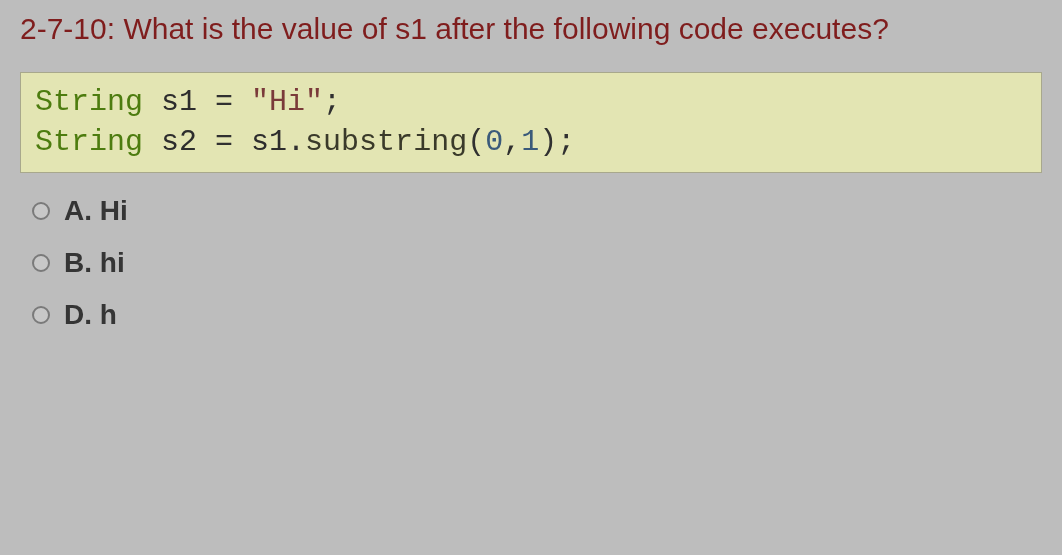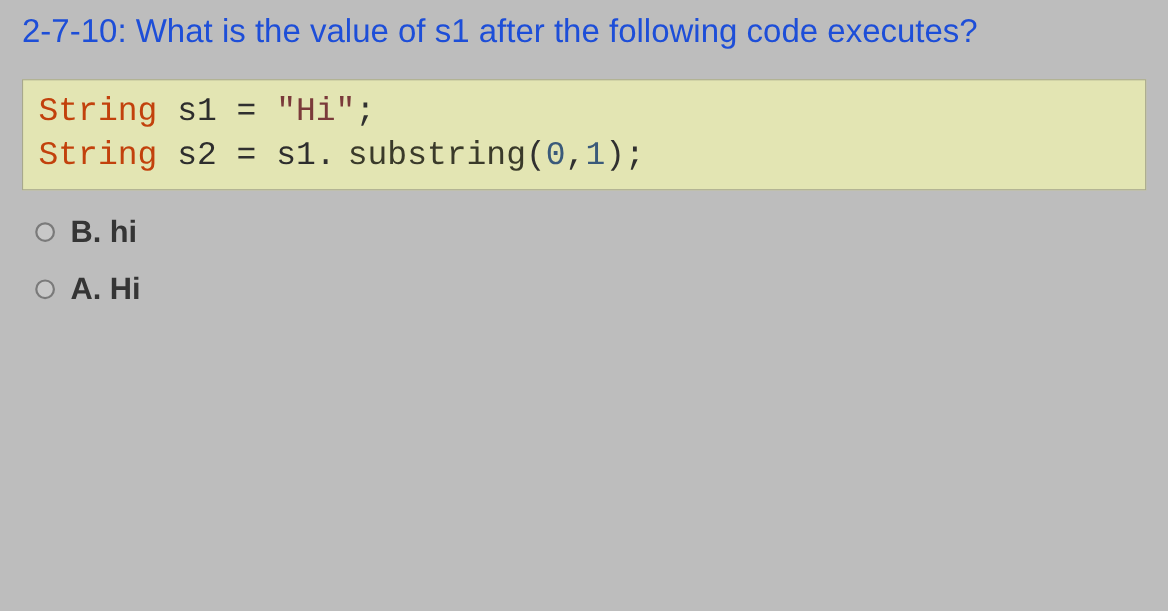--- a/index.html
+++ b/index.html
@@ -8,36 +8,36 @@
     height: 555px;
     background: #bdbdbd;
     font-family: Arial, Helvetica, sans-serif;
     padding: 12px 20px;
     color: #2a2a2a;
   }
   .question {
     font-size: 30px;
     font-weight: 400;
     margin-bottom: 26px;
-    color: #1d4ed8;
+    color: #7f1d1d;
   }
   .code-block {
     background: #e3e5b3;
     border: 1px solid #a8a88c;
     padding: 10px 14px 10px 14px;
     font-family: "Courier New", Courier, monospace;
     font-size: 30px;
     line-height: 1.32;
     margin-bottom: 22px;
     color: #2d2d2d;
   }
   .code-line { white-space: pre; }
-  .kw-type { color: #c2410c; }
+  .kw-type { color: #4d7c0f; }
   .kw-str  { color: #7a3a3a; }
-  .kw-method { color: #3a3a2a; margin-left: 11px; }
+  .kw-method { color: #3a3a2a; }
   .kw-num { color: #3a5a7a; }
   .kw-punct { color: #303030; }
   .choices {
     padding-left: 12px;
   }
   .choice {
     display: flex;
     align-items: center;
     margin-bottom: 20px;
   }
@@ -62,19 +62,23 @@
 <div class="question">2-7-10: What is the value of s1 after the following code executes?</div>
 
 <div class="code-block">
   <div class="code-line"><span class="kw-type">String</span><span> </span><span>s1</span><span class="kw-punct"> = </span><span class="kw-str">"Hi"</span><span class="kw-punct">;</span></div>
   <div class="code-line"><span class="kw-type">String</span><span> </span><span>s2</span><span class="kw-punct"> = </span><span>s1</span><span class="kw-punct">.</span><span class="kw-method">substring</span><span class="kw-punct">(</span><span class="kw-num">0</span><span class="kw-punct">,</span><span class="kw-num">1</span><span class="kw-punct">)</span><span class="kw-punct">;</span></div>
 </div>
 
 <div class="choices">
   <div class="choice">
     <span class="radio"></span>
+    <span class="choice-label">A. Hi</span>
+  </div>
+  <div class="choice">
+    <span class="radio"></span>
     <span class="choice-label">B. hi</span>
   </div>
   <div class="choice">
     <span class="radio"></span>
-    <span class="choice-label">A. Hi</span>
+    <span class="choice-label">D. h</span>
   </div>
 </div>
 
 </body></html>

